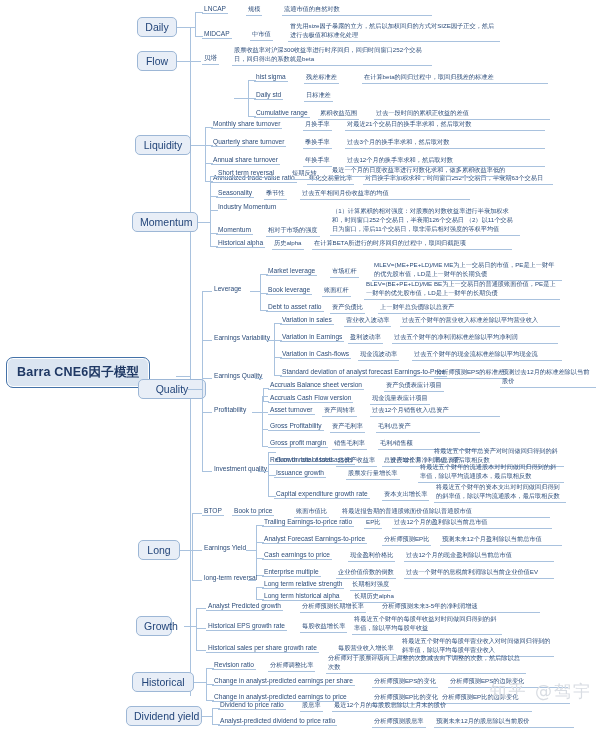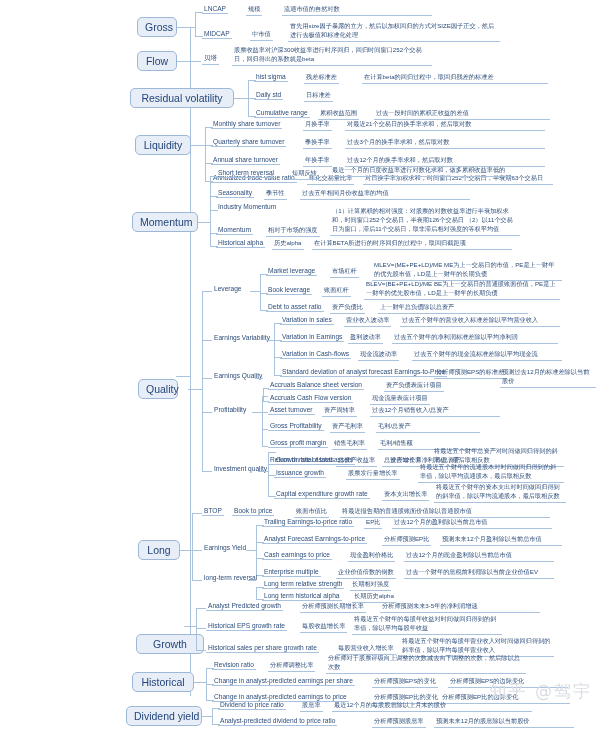--- a/index.html
+++ b/index.html
@@ -60,33 +60,33 @@
     position:absolute;right:8px;bottom:26px;
     font-size:17px;color:#d9dde3;letter-spacing:2px;
     font-family:"DejaVu Sans",sans-serif;
   }
 </style>
 </head>
 <body>
 
 <div id="canvas">
 
+  <div class="node root" style="left:6px;top:357px;">Barra CNE6因子模型</div>
 
   <div class="ln lnh" style="left:176px;top:376px;width:14px;"></div>
   <div class="ln lnv" style="left:190px;top:27px;height:350px;"></div>
   <div class="ln lnv" style="left:190px;top:376px;height:320px;"></div>
 
-  <div class="node cat" style="left:137px;top:17px;width:40px;">Gross</div>
+  <div class="node cat" style="left:137px;top:17px;width:40px;">Daily</div>
   <div class="node cat" style="left:137px;top:51px;width:40px;">Flow</div>
-  <div class="node cat" style="left:130px;top:88px;width:104px;">Residual volatility</div>
   <div class="node cat" style="left:135px;top:135px;width:56px;">Liquidity</div>
   <div class="node cat" style="left:132px;top:212px;width:66px;">Momentum</div>
-  <div class="node cat" style="left:138px;top:379px;width:40px;">Quality</div>
+  <div class="node cat" style="left:138px;top:379px;width:68px;">Quality</div>
   <div class="node cat" style="left:138px;top:540px;width:42px;">Long</div>
-  <div class="node cat" style="left:136px;top:616px;width:68px;margin-top:18px;">Growth</div>
+  <div class="node cat" style="left:136px;top:616px;width:36px;">Growth</div>
   <div class="node cat" style="left:132px;top:672px;width:62px;">Historical</div>
   <div class="node cat" style="left:126px;top:706px;width:76px;">Dividend yield</div>
 
   <div class="ln lnh" style="left:177px;top:27px;width:18px;"></div>
   <div class="ln lnv" style="left:195px;top:12px;height:24px;"></div>
   <div class="ln lnh" style="left:195px;top:12px;width:8px;"></div>
   <div class="ln lnh" style="left:195px;top:36px;width:8px;"></div>
   <div class="node l3" style="left:202px;top:5px;">LNCAP</div>
   <div class="node l4" style="left:246px;top:5px;">规模</div>
   <div class="node desc" style="left:282px;top:5px;width:150px;">流通市值的自然对数</div>

